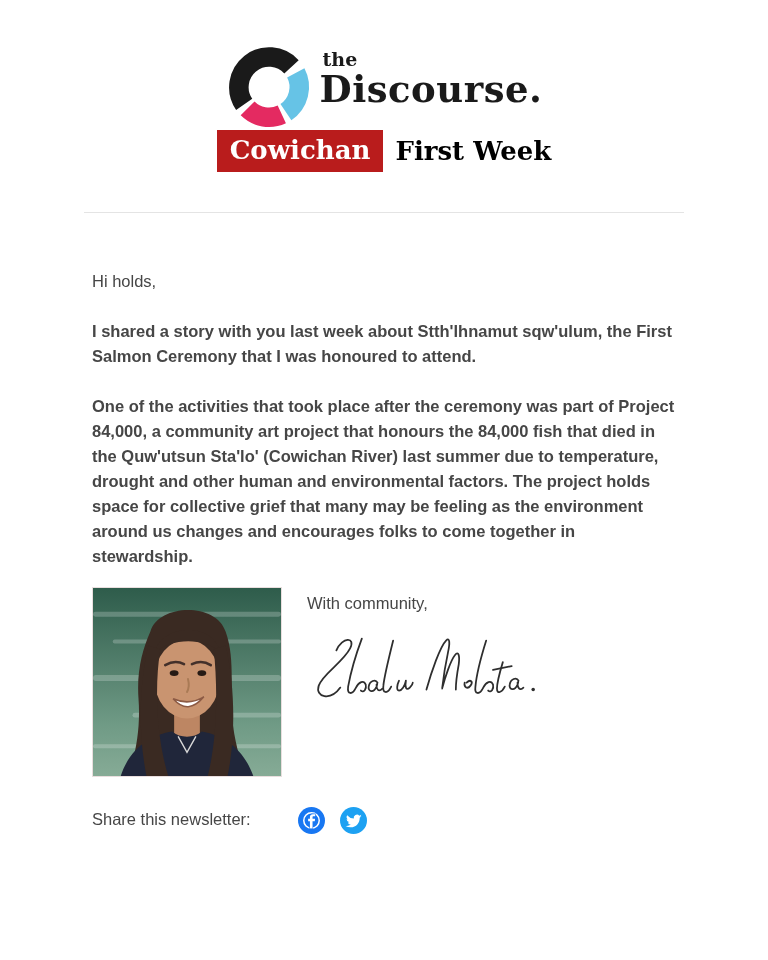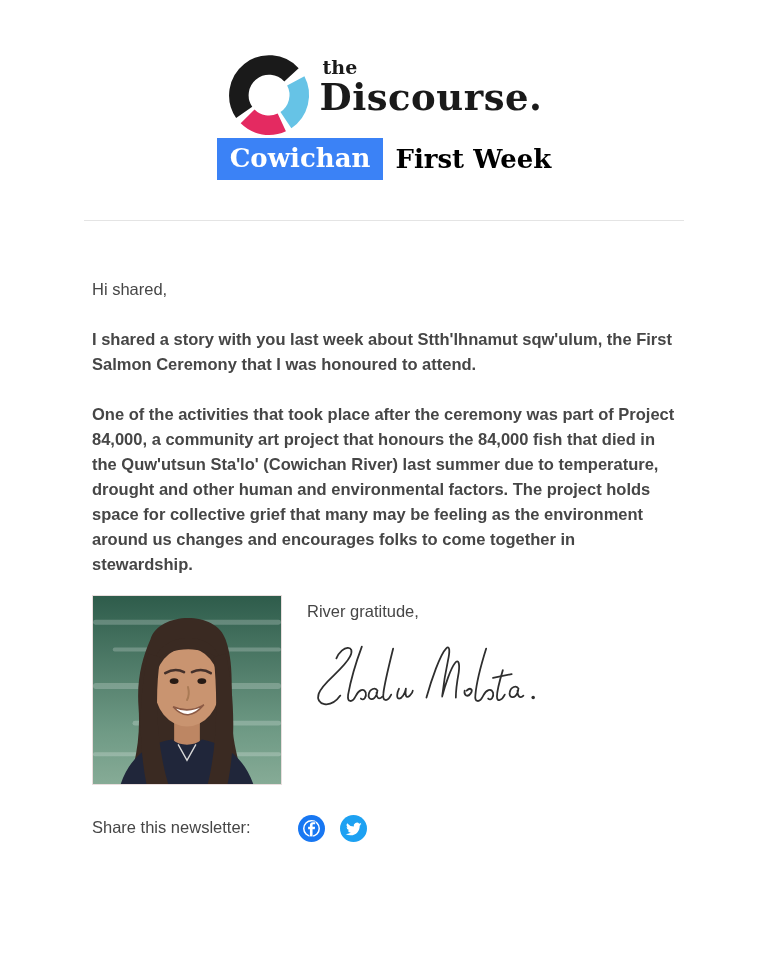--- a/index.html
+++ b/index.html
@@ -6,22 +6,22 @@
   html, body { margin: 0; padding: 0; }
   body {
     width: 768px;
     height: 960px;
     background: #ffffff;
     font-family: "Liberation Sans", sans-serif;
     overflow: hidden;
   }
   .page {
     width: 600px;
-    margin: 0 auto;
-    padding-top: 52px;
+    margin: 8px auto;
+    padding-top: 36px;
   }
 
   
   .logo-row {
     display: flex;
     justify-content: center;
     align-items: flex-start;
     gap: 8px;
   }
   .logo-ring { width: 86px; height: 86px; flex: none; }
@@ -46,21 +46,21 @@
   .banner {
     display: flex;
     justify-content: center;
     align-items: center;
     margin-top: 0px;
     font-family: "DejaVu Serif", serif;
     font-weight: 700;
     font-size: 26px;
   }
   .banner-box {
-    background: #3b82f6;
+    background: #b91c1c;
     color: #ffffff;
     padding: 6px 13px 8px;
     line-height: 28px;
   }
   .banner-rest {
     color: #000000;
     margin-left: 12px;
   }
 
   .divider {
@@ -136,21 +136,21 @@
 
     <div class="banner">
       <span class="banner-box">Cowichan</span>
       <span class="banner-rest">First Week</span>
     </div>
   </header>
 
   <hr class="divider">
 
   <main class="content">
-    <p class="greeting">Hi shared,</p>
+    <p class="greeting">Hi holds,</p>
     <p class="para">I shared a story with you last week about Stth'lhnamut sqw'ulum, the First Salmon Ceremony that I was honoured to attend.</p>
     <p class="para">One of the activities that took place after the ceremony was part of Project 84,000, a community art project that honours the 84,000 fish that died in the Quw'utsun Sta'lo' (Cowichan River) last summer due to temperature, drought and other human and environmental factors. The project holds space for collective grief that many may be feeling as the environment around us changes and encourages folks to come together in stewardship.</p>
 
     <div class="signoff-row">
       <svg class="author-photo" viewBox="0 0 190 190" aria-hidden="true">
         <defs>
           <linearGradient id="water" x1="0" y1="0" x2="0" y2="1">
             <stop offset="0" stop-color="#2e5c4b"></stop>
             <stop offset="0.4" stop-color="#527e6b"></stop>
             <stop offset="0.72" stop-color="#6f9a85"></stop>
@@ -186,21 +186,21 @@
 
         <path d="M28,190 C38,160 60,148 80,145 C88,152 102,152 110,145 C132,149 152,162 162,190 Z" fill="#20263a"></path>
 
         <path d="M86,150 L95,166 L104,150" stroke="#d9d9d9" stroke-width="1.4" fill="none"></path>
 
         <path d="M56,58 C46,100 46,150 54,190 L76,190 C64,150 62,100 68,62 Z" fill="#3a2a22"></path>
         <path d="M134,58 C144,100 144,152 136,190 L116,190 C126,150 126,100 122,62 Z" fill="#3a2a22"></path>
       </svg>
 
       <div class="signoff-col">
-        <p class="gratitude">River gratitude,</p>
+        <p class="gratitude">With community,</p>
         <svg class="signature-svg" viewBox="0 0 240 80" role="img" aria-label="Shalu Mehta.">
           <g fill="none" stroke="#2e2e2e" stroke-width="1.8" stroke-linecap="round" stroke-linejoin="round">
 
             <path d="M30,22 C36,8 50,8 44,20 C37,34 16,46 12,58 C8,70 24,74 34,60"></path>
             <path d="M56,10 C50,26 44,48 42,59 C41,67 46,68 50,60 C53,54 58,52 60,57 C61,61 58,66 55,63"></path>
             <path d="M72,55 C70,51 64,53 63,59 C62,64 68,66 71,59 C72,56 72,55 71,57 C71,62 73,65 77,61"></path>
             <path d="M88,12 C84,28 79,48 78,58 C77,66 82,67 86,59"></path>
             <path d="M94,53 C92,57 91,63 94,63 C97,63 100,58 101,53 C100,59 101,64 105,60 C107,58 108,56 108,55"></path>
 
             <path d="M122,62 C127,44 136,18 142,12 C146,8 146,15 144,24 C141,38 139,52 138,61 C141,49 147,32 151,27 C155,22 156,28 155,36 C153,47 152,55 152,62"></path>

